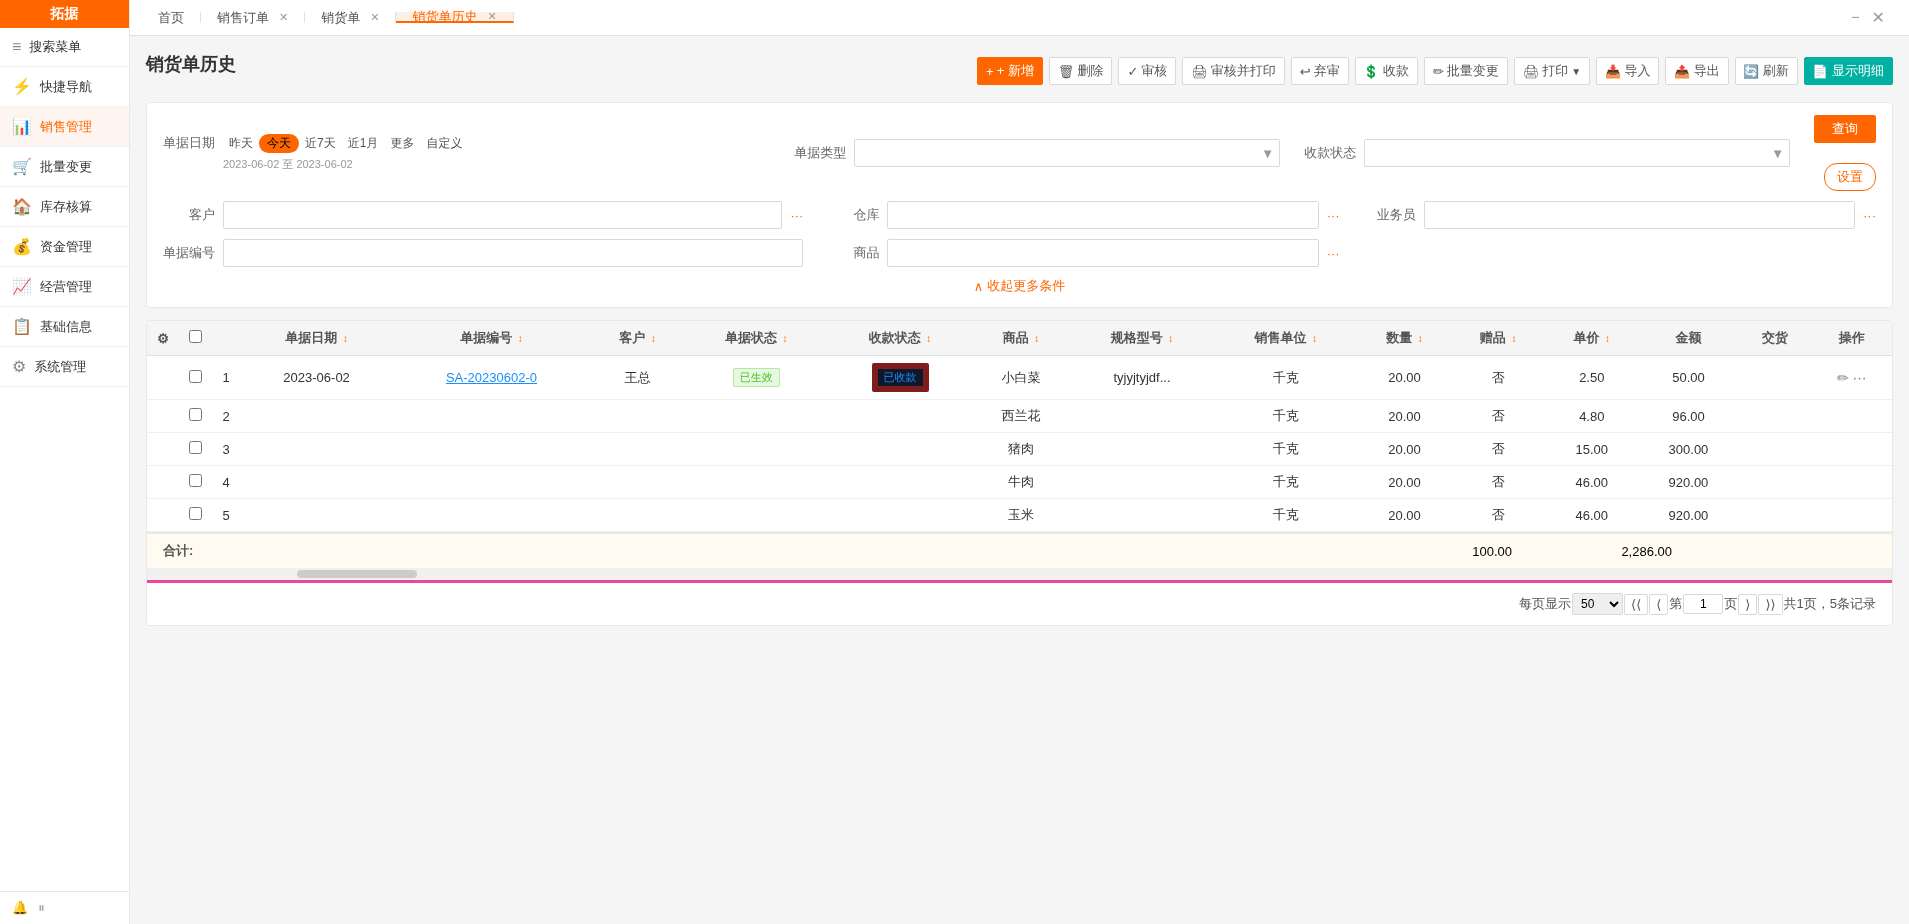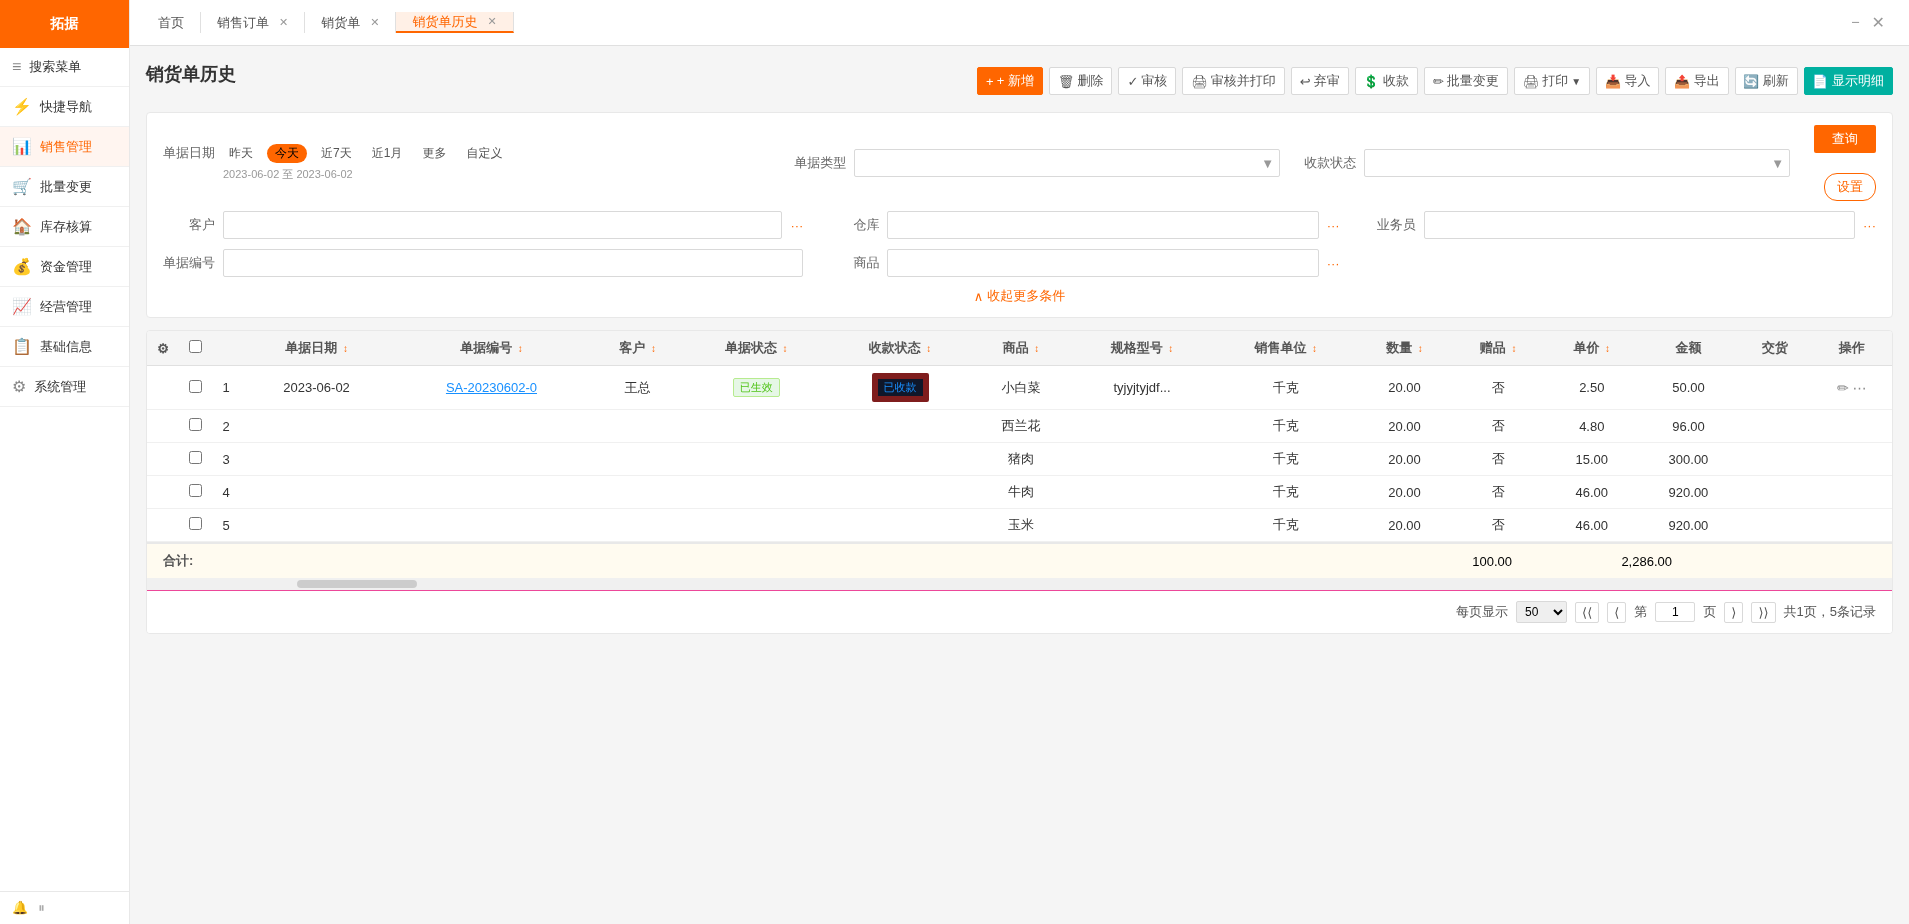--- a/index.html
+++ b/index.html
@@ -9,21 +9,21 @@
     .sidebar {
       width: 130px;
       background: #fff;
       border-right: 1px solid #e8e8e8;
       display: flex;
       flex-direction: column;
       height: 100%;
       flex-shrink: 0;
     }
     .sidebar-logo {
-      height: 48px;
+      height: 28px;
       background: #ff6600;
       display: flex;
       align-items: center;
       justify-content: center;
       color: #fff;
       font-size: 14px;
       font-weight: bold;
     }
     .sidebar-item {
       display: flex;
@@ -53,21 +53,21 @@
       height: 100%;
       overflow: hidden;
     }
 
     
     .tab-bar {
       display: flex;
       align-items: center;
       background: #fff;
       border-bottom: 1px solid #e0e0e0;
-      height: 46px;
+      height: 36px;
       padding: 12px;
       flex-shrink: 0;
     }
     .tab {
       display: flex;
       align-items: center;
       padding: 0 16px;
       height: 100%;
       border-right: 1px solid #e0e0e0;
       cursor: pointer;
@@ -159,21 +159,21 @@
       border: 1px solid #d9d9d9;
       padding: 3px 8px;
       border-radius: 2px;
       outline: none;
       height: 28px;
       font-size: 12px;
     }
     .date-tags {
       display: flex;
       align-items: center;
-      gap: 8px;
+      gap: 0;
     }
     .date-tag {
       padding: 1px 6px;
       font-size: 12px;
       cursor: pointer;
       color: #555;
       border-radius: 2px;
     }
     .date-tag.active {
       background: #ff6600;
@@ -281,22 +281,22 @@
       display: flex;
     }
 
     
     .pagination {
       display: flex;
       align-items: center;
       justify-content: flex-end;
       padding: 10px 16px;
       background: #fff;
-      border-top: 1px solid #ec4899;
-      gap: 8px;
+      border-top: 3px solid #ec4899;
+      gap: 1px;
       font-size: 12px;
       color: #555;
     }
     .page-size-select {
       border: 1px solid #d9d9d9;
       padding: 2px 4px;
       border-radius: 2px;
       font-size: 12px;
     }
     .page-btn {

